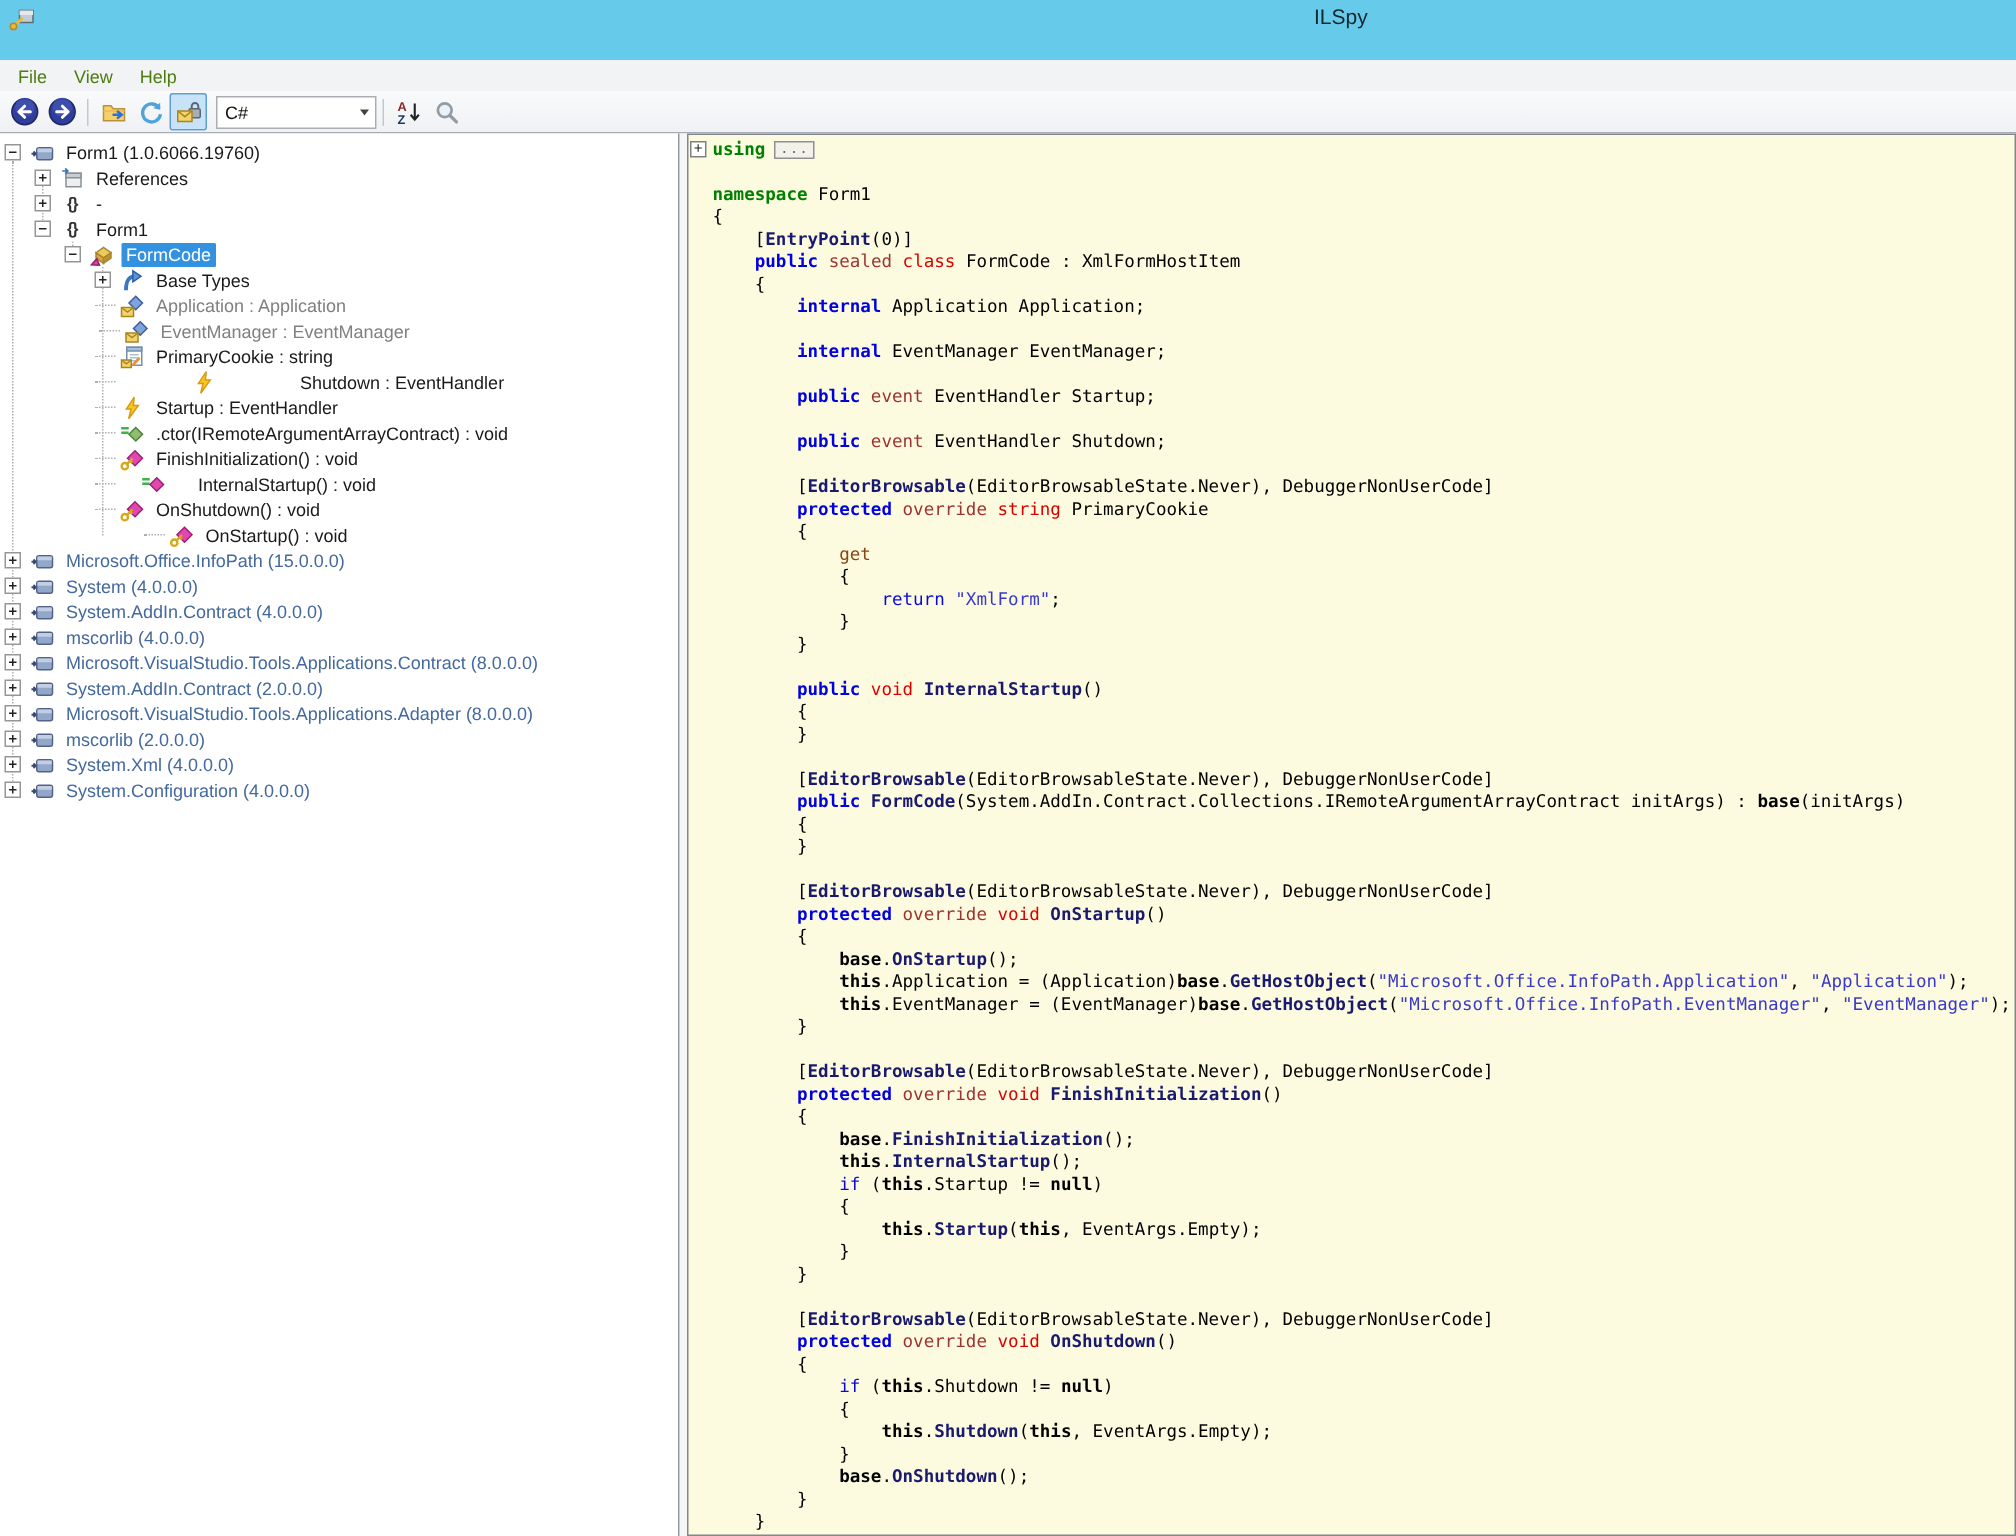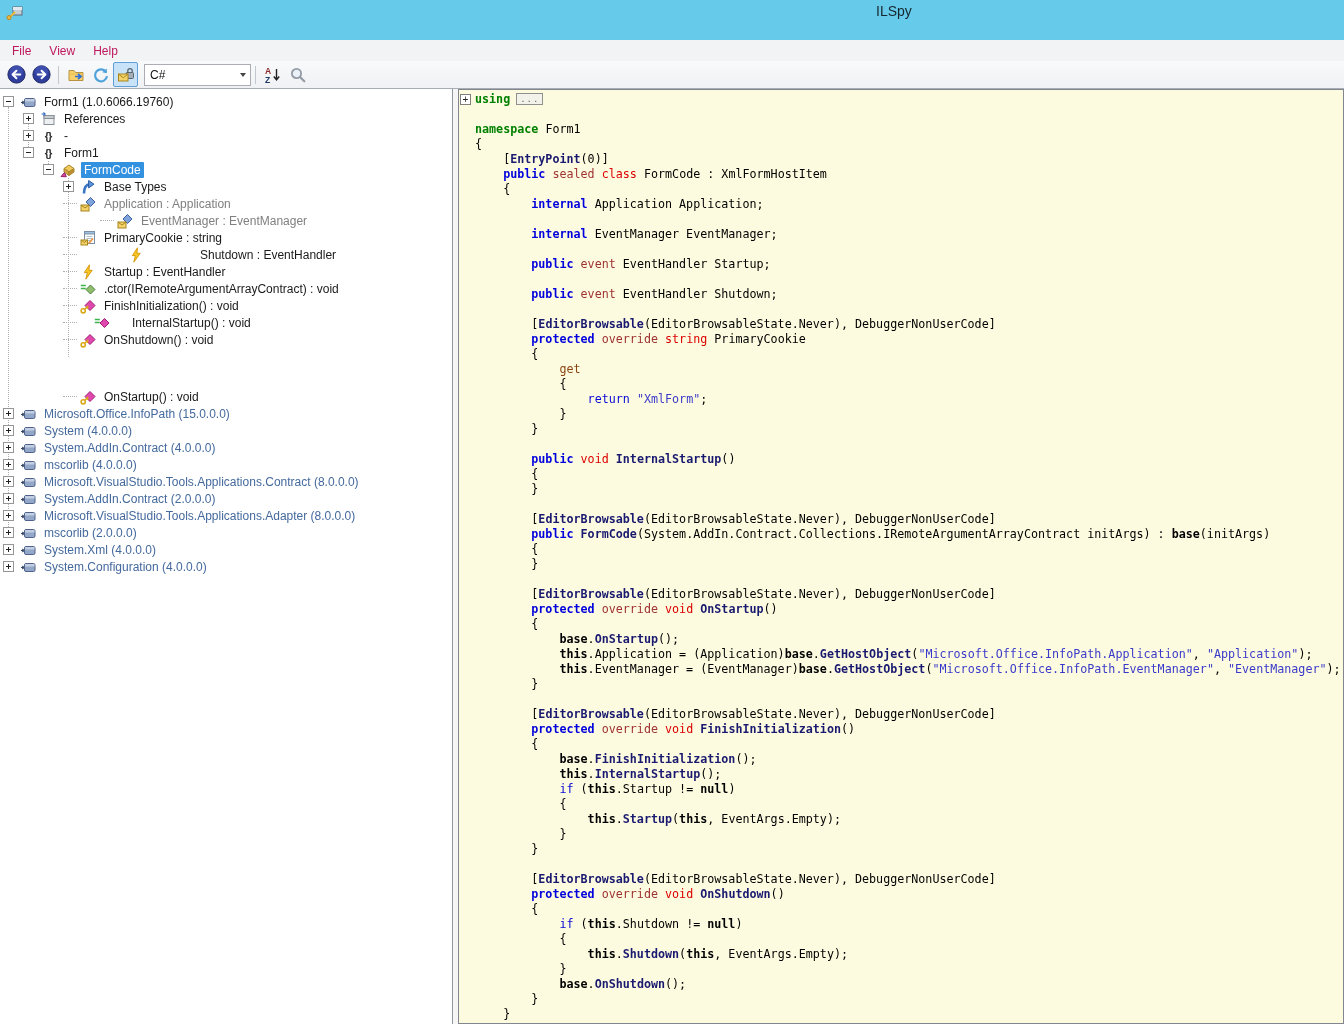--- a/index.html
+++ b/index.html
@@ -6,21 +6,21 @@
   body{width:1344px;height:1024px;overflow:hidden;font-family:"Liberation Sans",sans-serif;background:#fff;position:relative;}
   .window{width:1344px;height:1024px;display:flex;flex-direction:column;}
 
   
   .titlebar{height:40px;background:#66CBEA;position:relative;flex:none;}
   .app-icon{position:absolute;left:6px;top:4px;width:17px;height:17px;}
   .win-title{position:absolute;left:876px;top:3px;font-size:14px;color:#16262E;}
 
   
   .menubar{height:21px;background:#F1F3F5;display:flex;align-items:center;padding-left:3px;flex:none;}
-  .menu-item{font-size:12px;color:#be185d;padding:2px 9px;}
+  .menu-item{font-size:12px;color:#4d7c0f;padding:2px 9px;}
 
   
   .toolbar{height:27px;background:linear-gradient(#F8FAFB,#EFF1F4);border-bottom:1px solid #A8ADB5;display:flex;align-items:center;padding-left:4px;flex:none;}
   .tb-btn{width:23px;height:23px;display:flex;align-items:center;justify-content:center;border:1px solid transparent;border-radius:2px;}
   .tb-btn.pressed{background:#C8E2F8;border:1px solid #5E9FD8;}
   .tb-sep{width:1px;height:18px;background:#C3C8CF;margin:0 4px;flex:none;}
   .combo{width:100px;height:20px;background:#fff;border:1px solid #ABADB3;display:flex;align-items:center;justify-content:space-between;font-size:12px;color:#111;padding-left:5px;margin-left:6px;}
   .combo-arrow{width:15px;display:flex;align-items:center;justify-content:center;}
   .combo-arrow::after{content:"";border-left:3.5px solid transparent;border-right:3.5px solid transparent;border-top:4px solid #444;}
 
@@ -210,21 +210,21 @@
           <span class="expander none"></span>
           <span class="tree-icon">
             <svg width="16" height="16" viewBox="0 0 16 16">
               <path d="M10.5 1.5 L15 6 L10.5 10.5 L6 6 Z" fill="#7FA3DC" stroke="#3E5F9E"></path>
               <rect x="1" y="9" width="8" height="6" fill="#F5D36B" stroke="#A8861E"></rect>
               <path d="M1 9 l4 3 4 -3" stroke="#A8861E" fill="none"></path>
             </svg>
           </span>
           <span class="tree-label muted">Application : Application</span>
         </div>
-        <div class="tree-row" style="padding-left: 100px;">
+        <div class="tree-row" style="padding-left: 66px;">
           <span class="expander none"></span>
           <span class="tree-icon">
             <svg width="16" height="16" viewBox="0 0 16 16">
               <path d="M10.5 1.5 L15 6 L10.5 10.5 L6 6 Z" fill="#7FA3DC" stroke="#3E5F9E"></path>
               <rect x="1" y="9" width="8" height="6" fill="#F5D36B" stroke="#A8861E"></rect>
               <path d="M1 9 l4 3 4 -3" stroke="#A8861E" fill="none"></path>
             </svg>
           </span>
           <span class="tree-label muted">EventManager : EventManager</span>
         </div>
@@ -295,21 +295,21 @@
           <span class="expander none"></span>
           <span class="tree-icon">
             <svg width="16" height="16" viewBox="0 0 16 16">
               <path d="M10 2.5 L15 7.5 L10 12.5 L5 7.5 Z" fill="#E148AE" stroke="#9E1F75"></path>
               <circle cx="3.2" cy="12.8" r="2.1" fill="none" stroke="#D8A818" stroke-width="1.6"></circle>
               <path d="M4.7 11.3 L8.3 7.7 M6.8 9.2 l1.4 1.4" stroke="#D8A818" stroke-width="1.6"></path>
             </svg>
           </span>
           <span class="tree-label">OnShutdown() : void</span>
         </div>
-        <div class="tree-row" style="padding-left: 63px; margin-top: 40px;">
+        <div class="tree-row" style="padding-left: 96px;">
           <span class="expander none"></span>
           <span class="tree-icon">
             <svg width="16" height="16" viewBox="0 0 16 16">
               <path d="M10 2.5 L15 7.5 L10 12.5 L5 7.5 Z" fill="#E148AE" stroke="#9E1F75"></path>
               <circle cx="3.2" cy="12.8" r="2.1" fill="none" stroke="#D8A818" stroke-width="1.6"></circle>
               <path d="M4.7 11.3 L8.3 7.7 M6.8 9.2 l1.4 1.4" stroke="#D8A818" stroke-width="1.6"></path>
             </svg>
           </span>
           <span class="tree-label">OnStartup() : void</span>
         </div>

